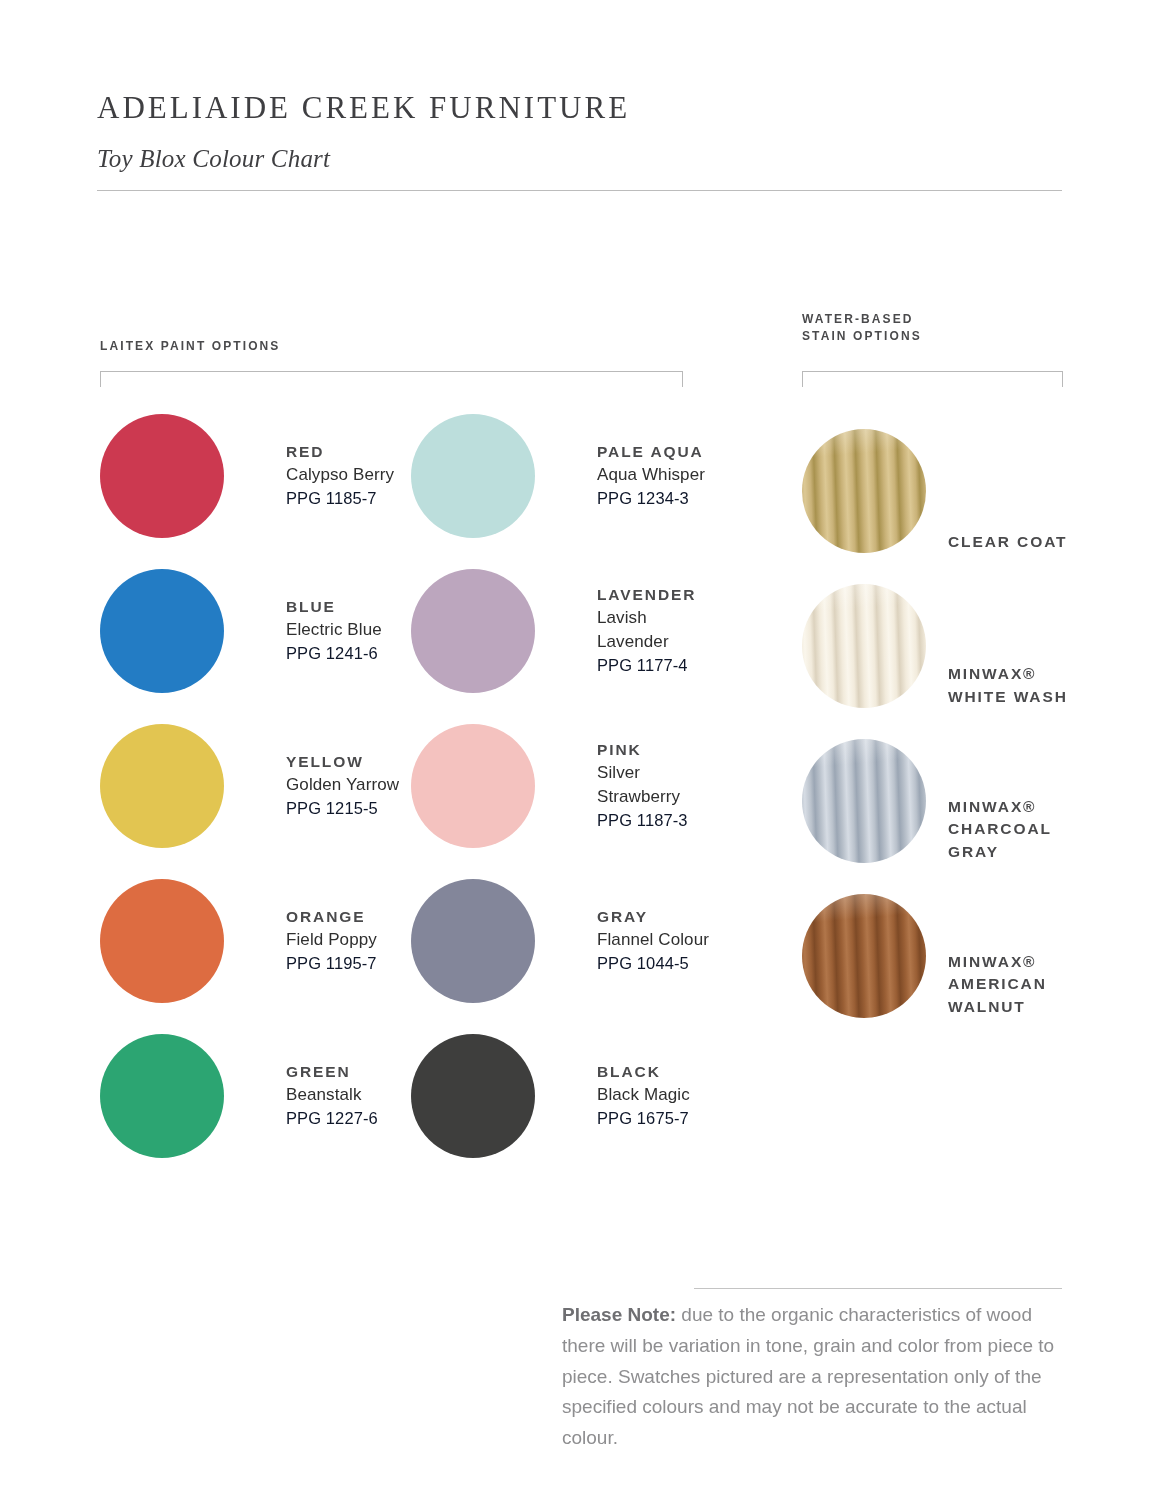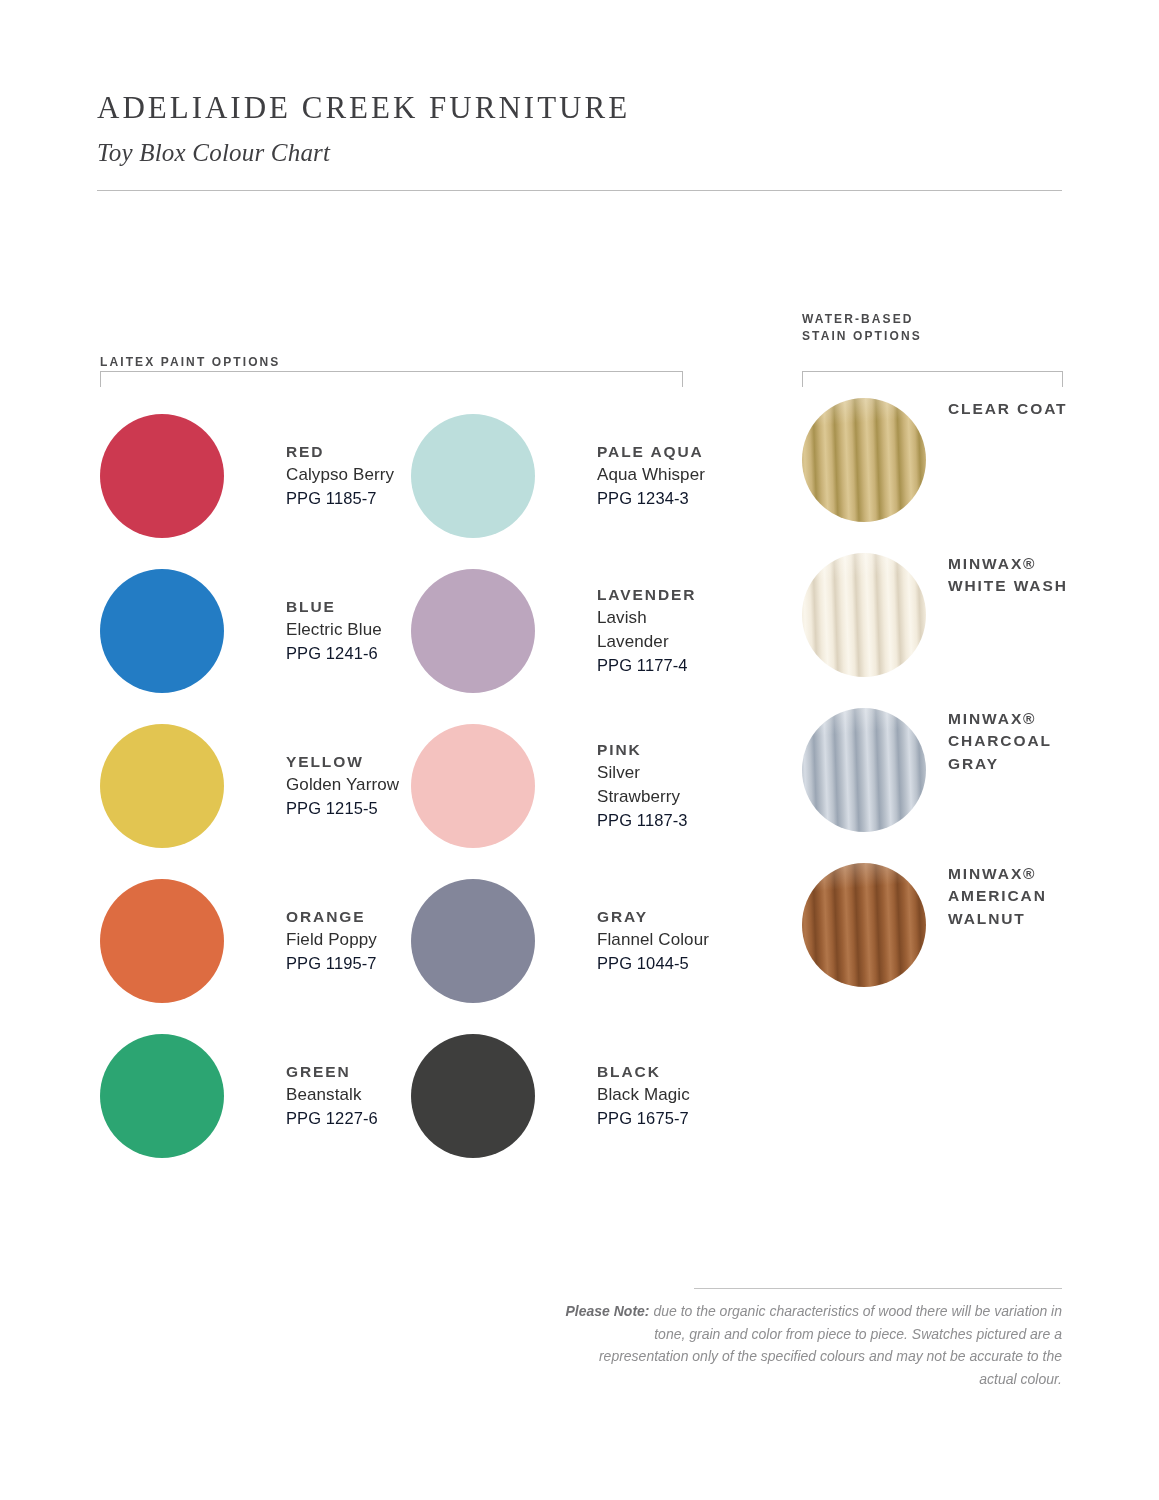--- a/index.html
+++ b/index.html
@@ -36,41 +36,41 @@
     color: #3f3f42;
     white-space: nowrap;
     line-height: 1.18;
   }
   .brand-subtitle {
     font-family: "Liberation Serif", serif;
     font-style: italic;
     font-size: 25px;
     color: #3f3f42;
     letter-spacing: 0.2px;
-    margin-top: 12px;
+    margin-top: 18px;
   }
   .header-rule {
     position: absolute;
     left: 97px;
     top: 190px;
     width: 965px;
     height: 1px;
     background: #bcbcbc;
   }
 
   
   .section-heading {
     position: absolute;
     font-size: 12px;
     font-weight: bold;
     letter-spacing: 2.1px;
     color: #4a4a4c;
     line-height: 1.45;
   }
-  #paint-heading { left: 100px; top: 354px; text-align: right; }
+  #paint-heading { left: 100px; top: 338px; text-align: right; }
   #stain-heading { left: 802px; top: 311px; }
 
   
   .bracket {
     position: absolute;
     border: 1px solid #b9b9b9;
     border-bottom: none;
     height: 16px;
     box-sizing: border-box;
   }
@@ -133,21 +133,21 @@
     letter-spacing: 0.1px;
   }
   .label-code {
     font-size: 16.5px;
     color: #0f172a;
     letter-spacing: 0.1px;
   }
 
   .stain-row {
     display: flex;
-    align-items: flex-start;
+    align-items: flex-end;
     height: 155px;
   }
   .stain-labels {
     margin-left: 22px;
   }
   .stain-name {
     font-size: 15.5px;
     font-weight: bold;
     letter-spacing: 1.9px;
     color: #4a4a4c;
@@ -162,23 +162,22 @@
     top: 1288px;
     width: 368px;
     height: 1px;
     background: #c4c4c4;
   }
   .footer-note {
     position: absolute;
     left: 562px;
     top: 1300px;
     width: 500px;
-    text-align: right;
-    font-style: italic;
-    font-size: 14px;
+    text-align: left;
+    font-size: 19px;
     line-height: 1.62;
     color: #8e8e90;
   }
   .footer-note b {
     font-weight: bold;
     color: #6f6f72;
   }
 </style>
 </head>
 <body>

